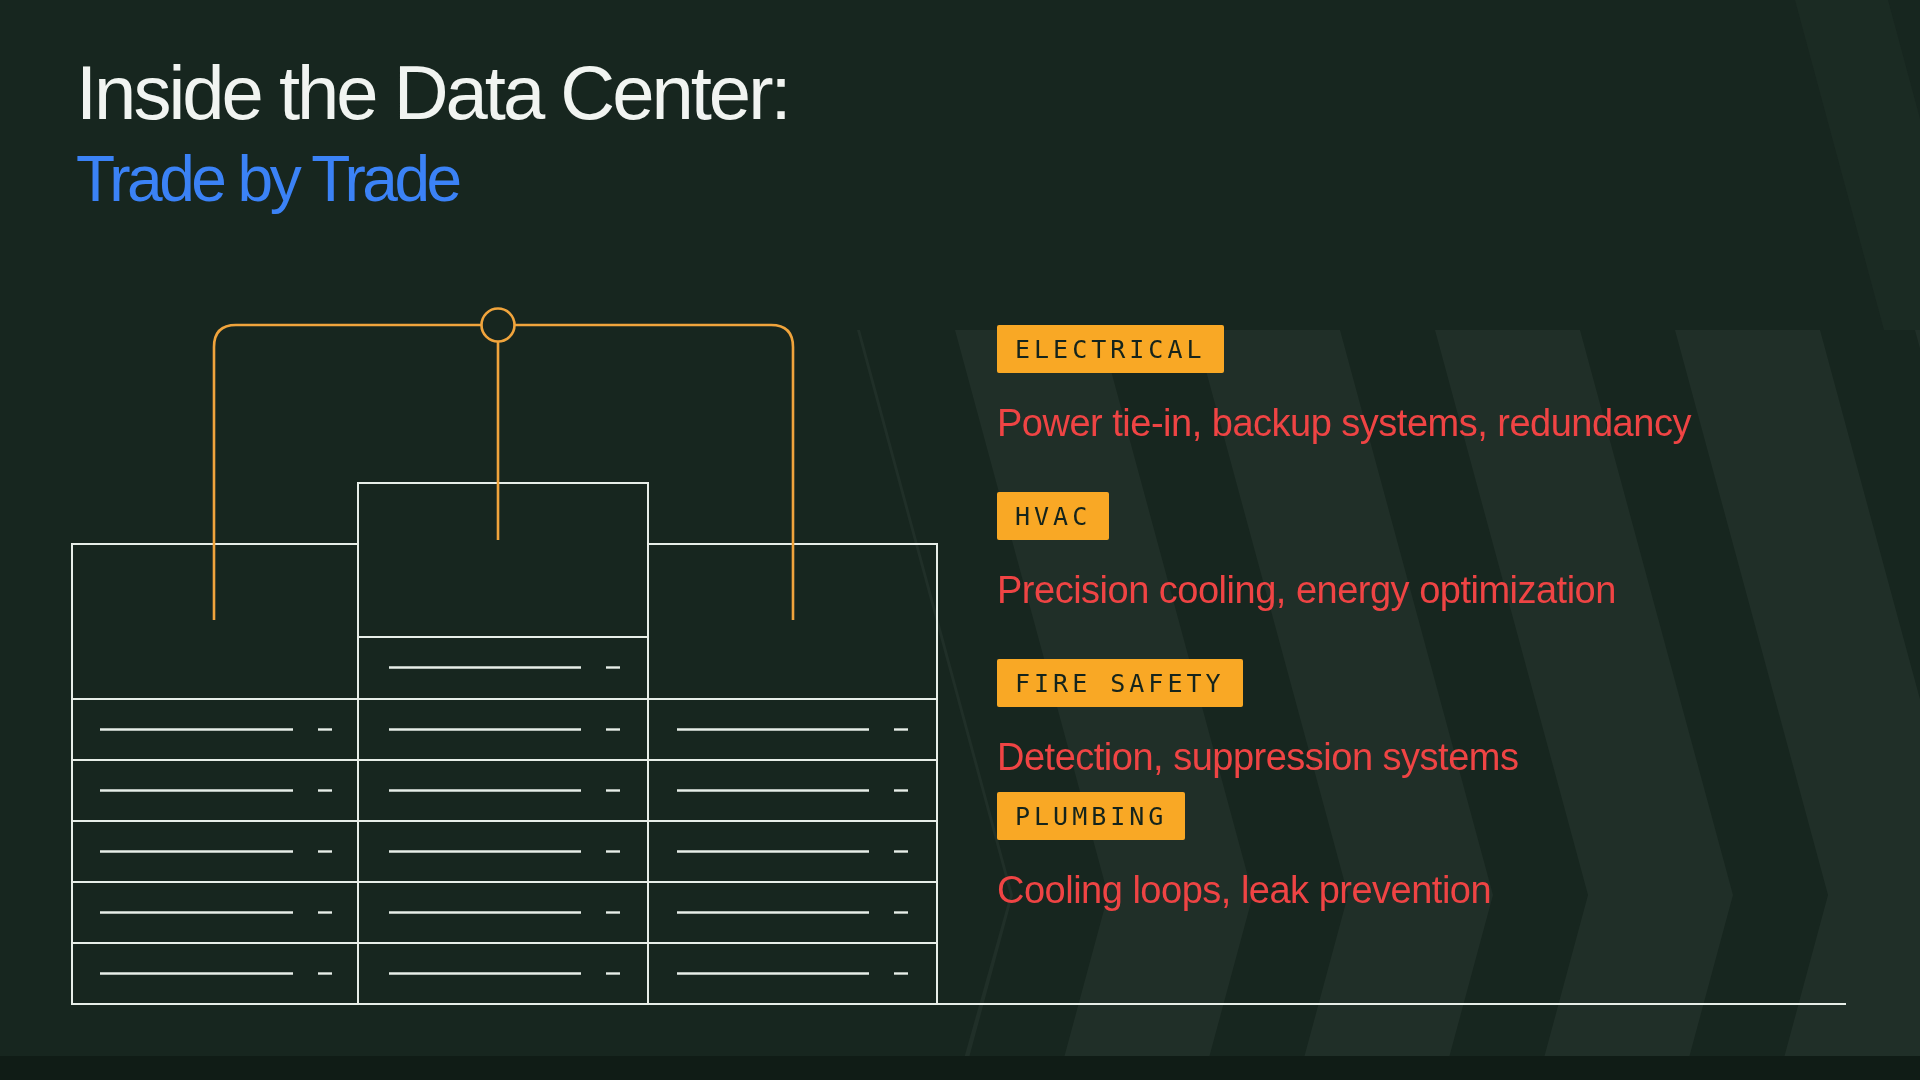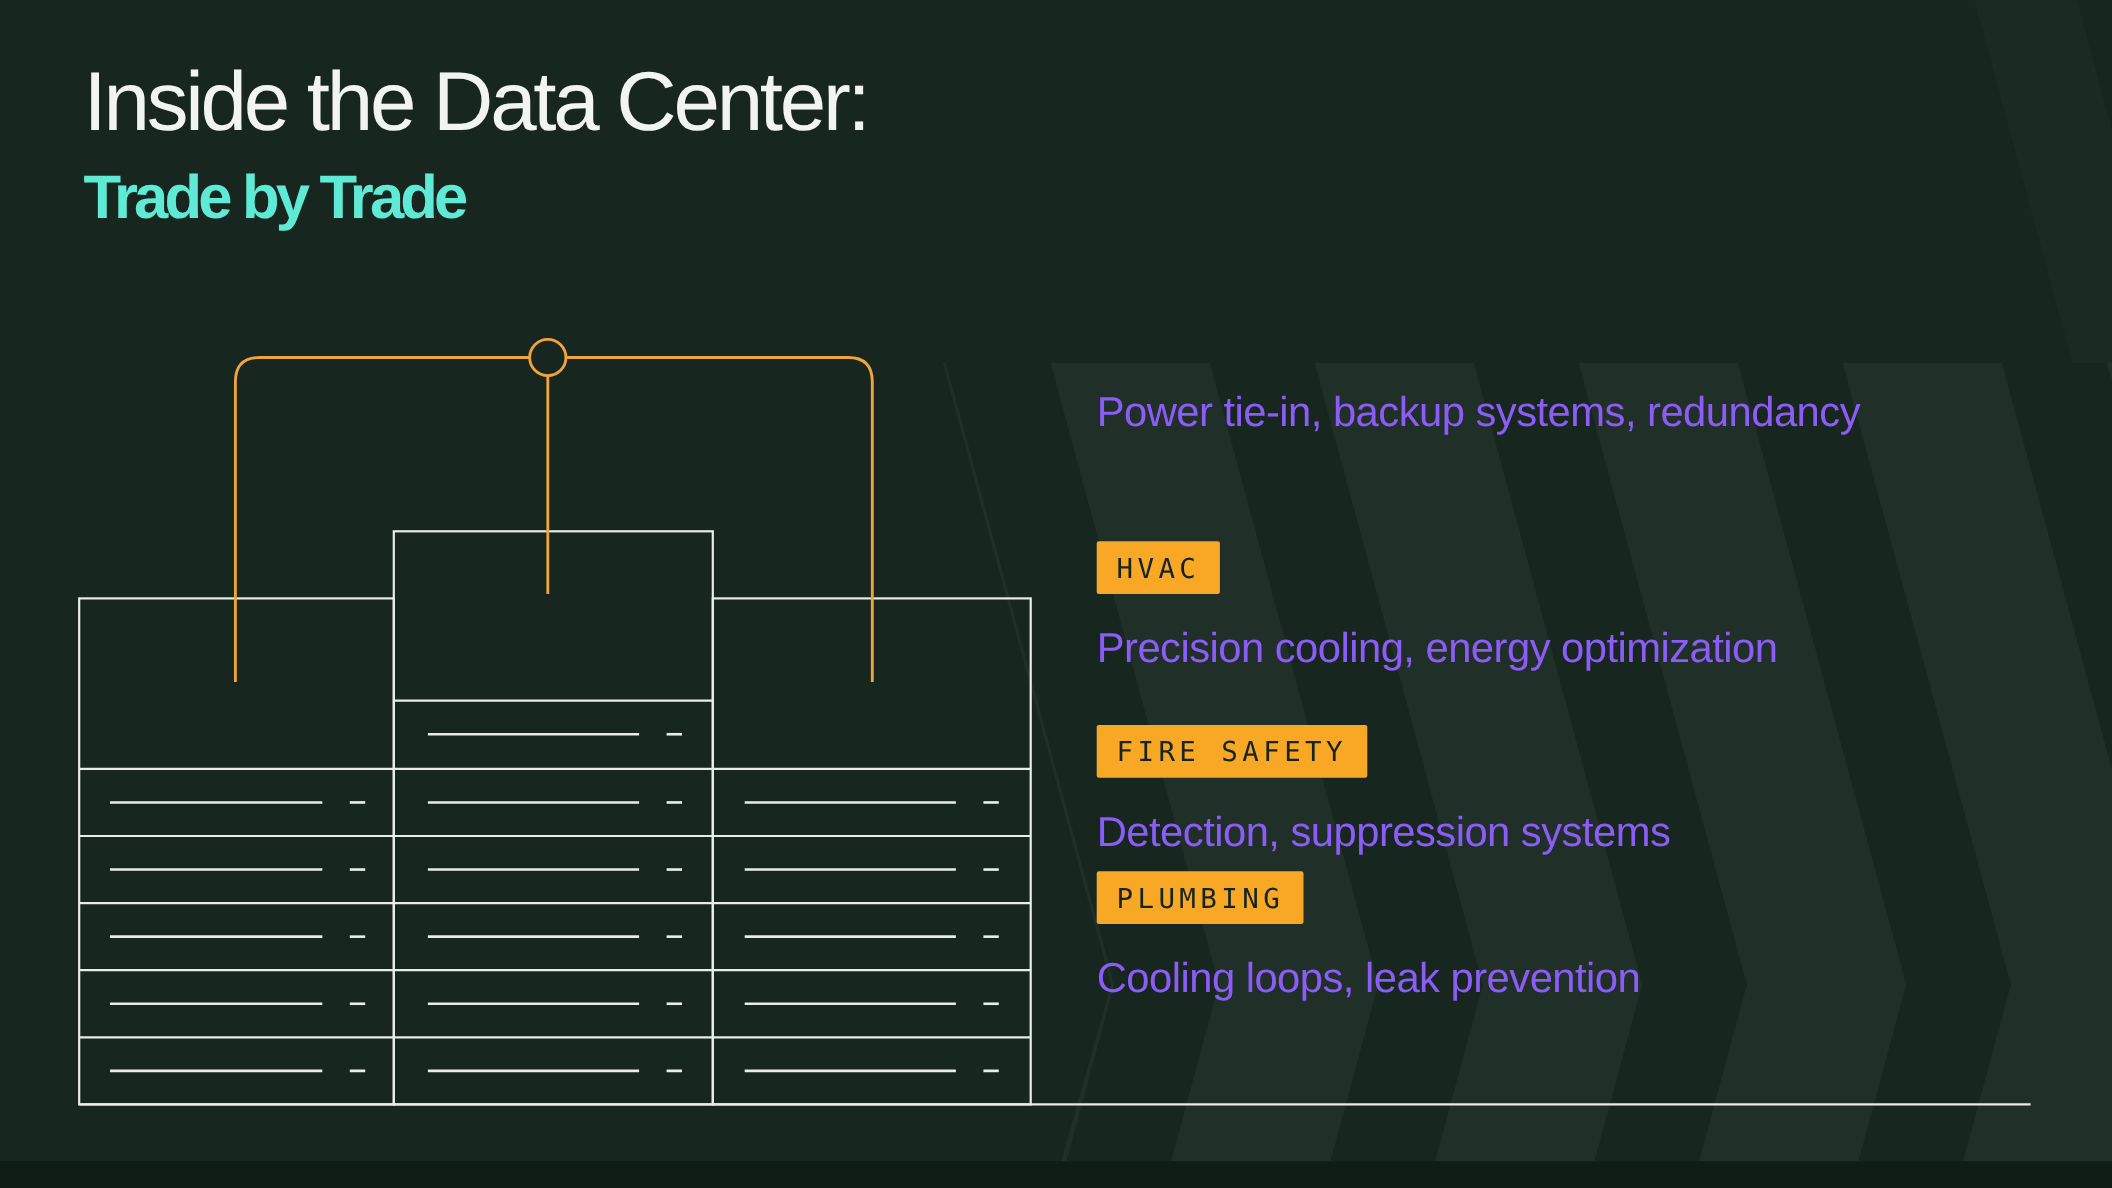--- a/index.html
+++ b/index.html
@@ -8,37 +8,37 @@
     background:#17261F;
     font-family:"Liberation Sans",sans-serif;
   }
   .bg-svg{position:absolute;left:0;top:0;width:1920px;height:1080px;}
   .title{position:absolute;left:76px;top:50px;}
   .title .l1{
     font-size:76px;font-weight:400;letter-spacing:-3px;line-height:86px;
     color:#F1F4F1;white-space:nowrap;
   }
   .title .l2{
-    font-size:56px;font-weight:700;letter-spacing:-3.5px;line-height:86px;
-    color:#5eead4;white-space:nowrap;
+    font-size:64px;font-weight:400;letter-spacing:-3.5px;line-height:86px;
+    color:#3b82f6;white-space:nowrap;
   }
   .trade{position:absolute;left:997px;}
   .trade-0{top:325px;}
   .trade-1{top:492px;}
   .trade-2{top:659px;}
   .trade-3{top:792px;}
   .badge{
     display:inline-block;height:48px;line-height:50px;padding:0 18px;
     background:#F9A825;color:#15241C;border-radius:2px;
     font-family:"DejaVu Sans Mono","Liberation Mono",monospace;
     font-size:25px;font-weight:400;letter-spacing:4px;white-space:nowrap;
   }
   .desc{
     margin-top:27px;font-size:38px;line-height:46px;letter-spacing:-0.5px;
-    color:#8b5cf6;white-space:nowrap;
+    color:#ef4444;white-space:nowrap;
   }
 </style>
 </head>
 <body>
 
 <div class="stage">
 
   <svg class="bg-svg" viewBox="0 0 1920 1080">
 
     <g>
@@ -122,20 +122,21 @@
       <circle cx="498" cy="325" r="16.5" fill="#17261F" stroke="#F0A43C" stroke-width="2.6"></circle>
     </g>
   </svg>
 
   <div class="title">
     <div class="l1">Inside the Data Center:</div>
     <div class="l2">Trade by Trade</div>
   </div>
 
   <div class="trade trade-0">
+    <span class="badge">ELECTRICAL</span>
     <div class="desc">Power tie-in, backup systems, redundancy</div>
   </div>
 
   <div class="trade trade-2">
     <span class="badge">FIRE SAFETY</span>
     <div class="desc">Detection, suppression systems</div>
   </div>
 
   <div class="trade trade-1">
     <span class="badge">HVAC</span>

